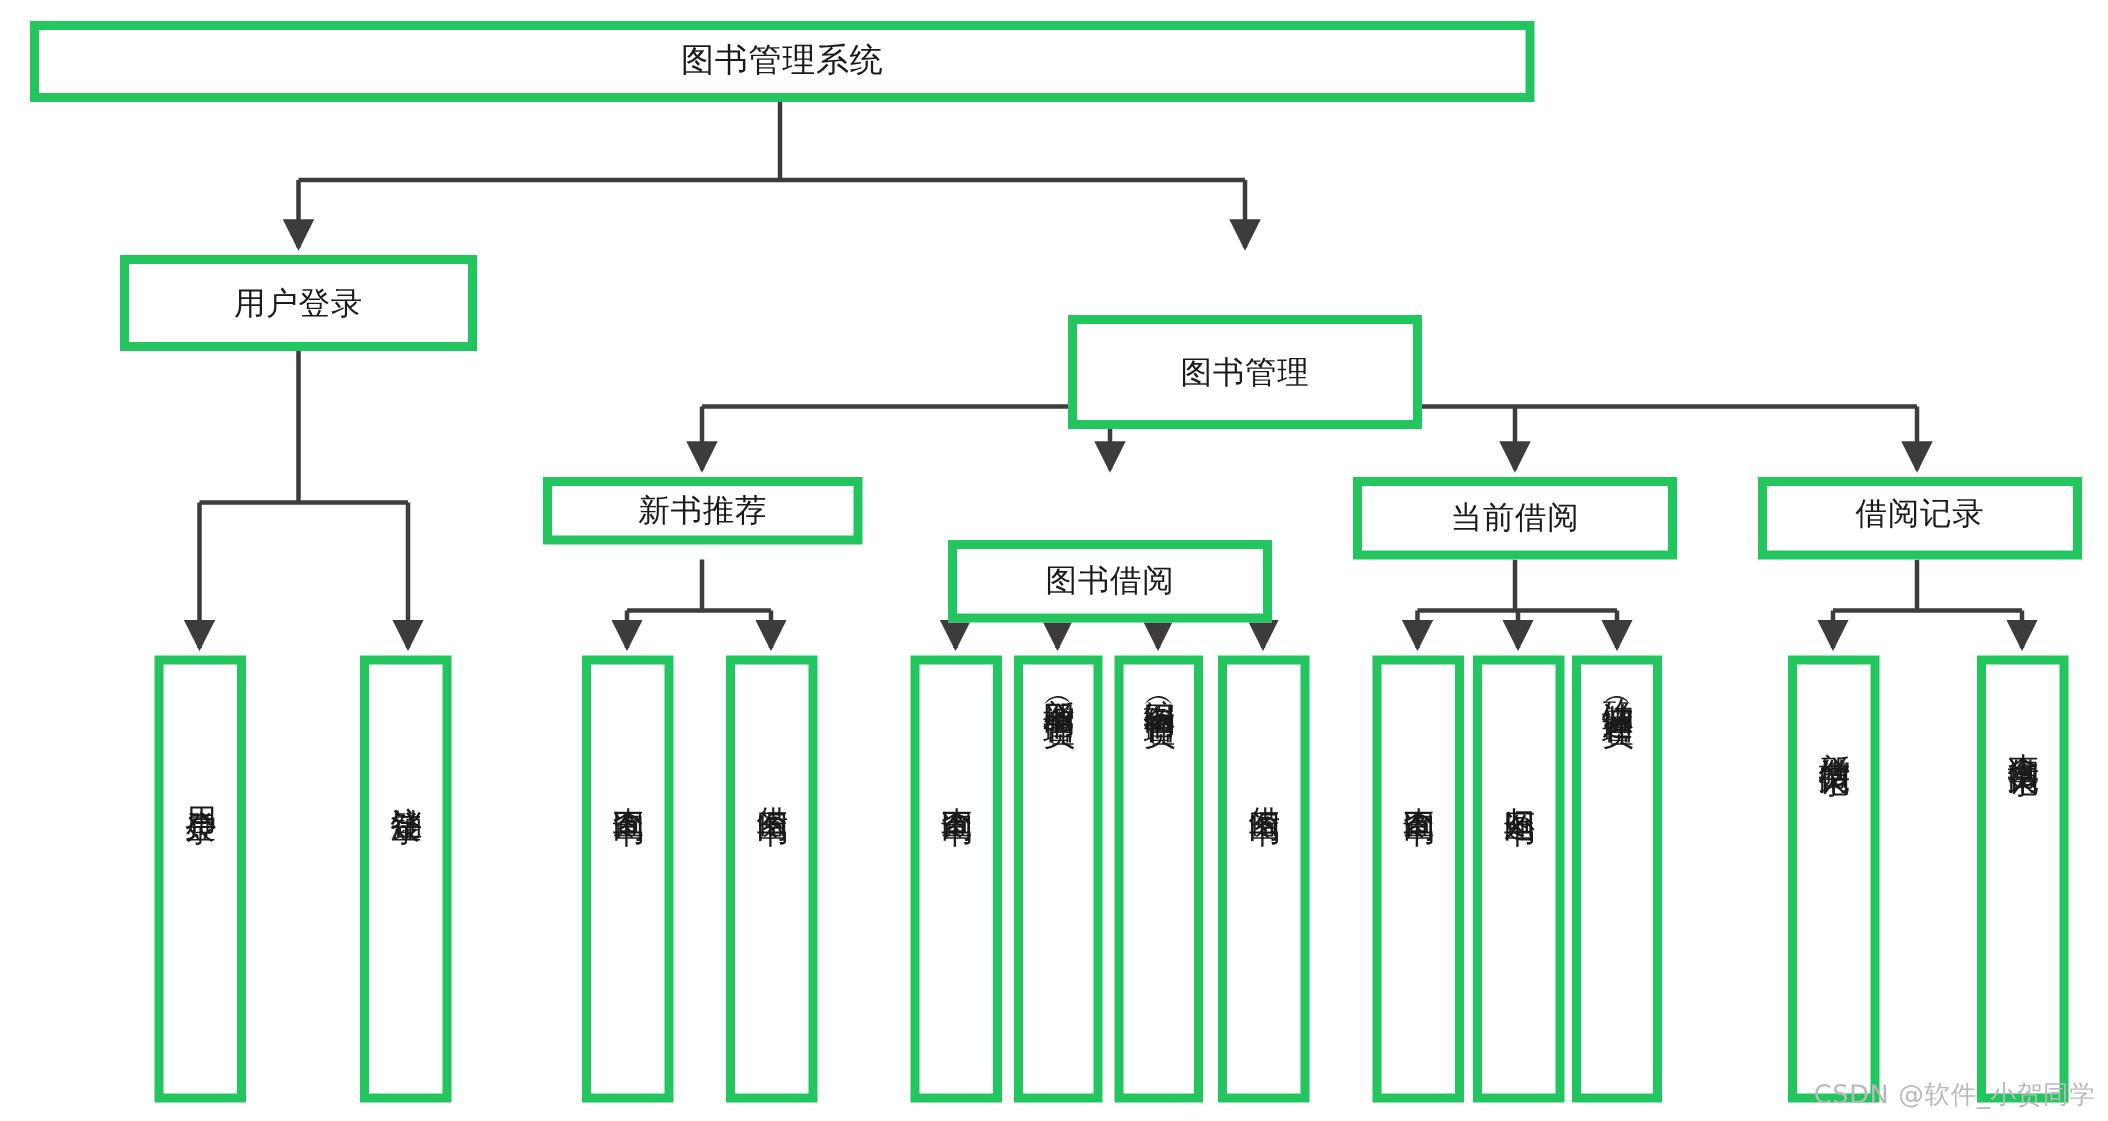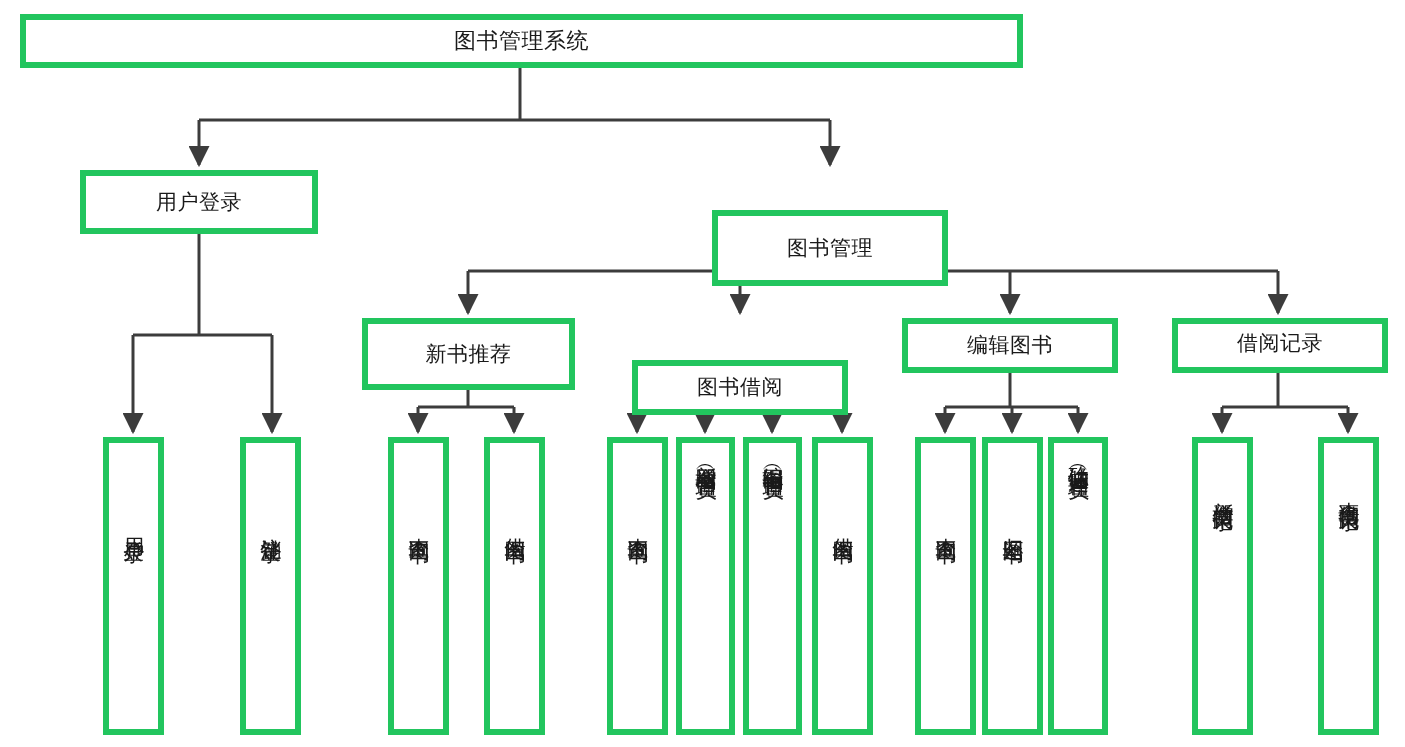--- a/index.html
+++ b/index.html
@@ -136,30 +136,30 @@
   </div>
 
   <div class="node h-node" style="left:80px; top:170px; width:238px; height:64px;">
     <span class="node-label">用户登录</span>
   </div>
 
   <div class="node h-node" style="left:712px; top:170px; width:236px; height:76px;margin-top:40px;">
     <span class="node-label">图书管理</span>
   </div>
 
-  <div class="node h-node" style="left:362px; top:318px; width:213px; height:72px;">
+  <div class="node h-node" style="left:362px; top:318px; width:213px; height:45px;">
     <span class="node-label">新书推荐</span>
   </div>
 
   <div class="node h-node" style="left:632px; top:318px; width:216px; height:55px;margin-top:42px;">
     <span class="node-label">图书借阅</span>
   </div>
 
   <div class="node h-node" style="left:902px; top:318px; width:216px; height:55px;">
-    <span class="node-label">编辑图书</span>
+    <span class="node-label">当前借阅</span>
   </div>
 
   <div class="node h-node" style="left:1172px; top:318px; width:216px; height:55px;font-family:Liberation Mono, monospace;">
     <span class="node-label">借阅记录</span>
   </div>
 
   <div class="node v-node" style="left:103px; top:437px; width:61px; height:298px; padding-top:78px;">
     <span class="node-label">用户登录</span>
   </div>
 
@@ -204,14 +204,15 @@
   </div>
 
   <div class="node v-node" style="left:1192px; top:437px; width:61px; height:298px; padding-top:42px;">
     <span class="node-label">新增借阅记录</span>
   </div>
 
   <div class="node v-node" style="left:1318px; top:437px; width:61px; height:298px; padding-top:42px;">
     <span class="node-label">查询借阅记录</span>
   </div>
 
+  <div class="watermark">CSDN @软件_小贺同学</div>
 
 </div>
 
 </body></html>

